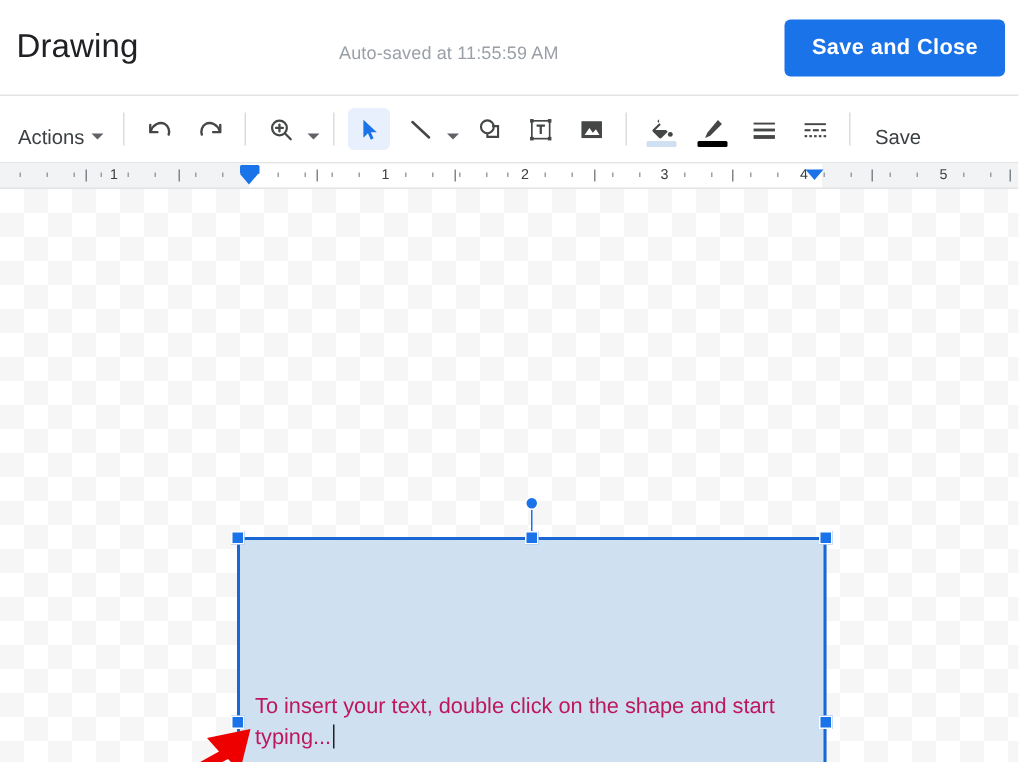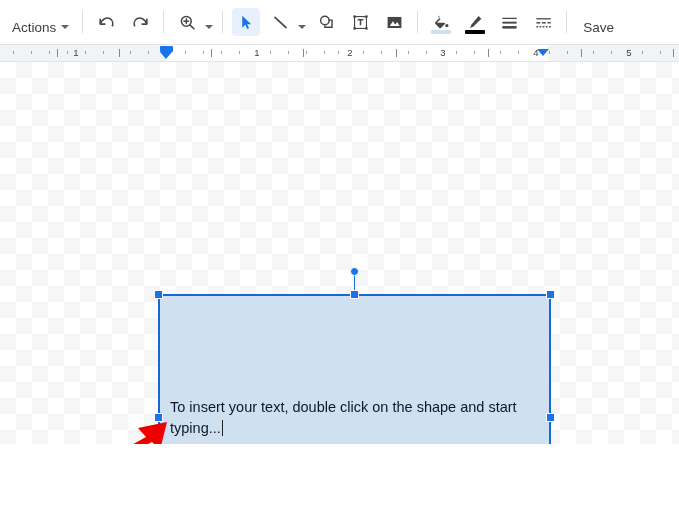--- a/index.html
+++ b/index.html
@@ -201,21 +201,21 @@
     cursor: move;
   }
   .shape-text {
     position: absolute;
     left: 10px;
     right: 10px;
     top: 50%;
     transform: translateY(-50%);
     font-size: 14.5px;
     line-height: 21px;
-    color: #0f172a;
+    color: #be185d;
     white-space: pre-wrap;
   }
   .caret-bar {
     display: inline-block;
     width: 1.5px;
     height: 16px;
     background: #202124;
     vertical-align: -3px;
     margin-left: 1px;
   }
@@ -250,20 +250,25 @@
     left: 72px;
     top: 357px;
     pointer-events: none;
   }
 </style>
 </head>
 <body>
 
 <div class="app">
 
+  <div class="header">
+    <div class="doc-title">Drawing</div>
+    <div class="autosave">Auto-saved at 11:55:59 AM</div>
+    <button class="save-btn">Save and Close</button>
+  </div>
 
   <div class="toolbar">
 
     <div class="tb-item tb-actions">
       <span>Actions</span>
       <span class="caret"></span>
     </div>
 
     <div class="tb-sep"></div>
 

